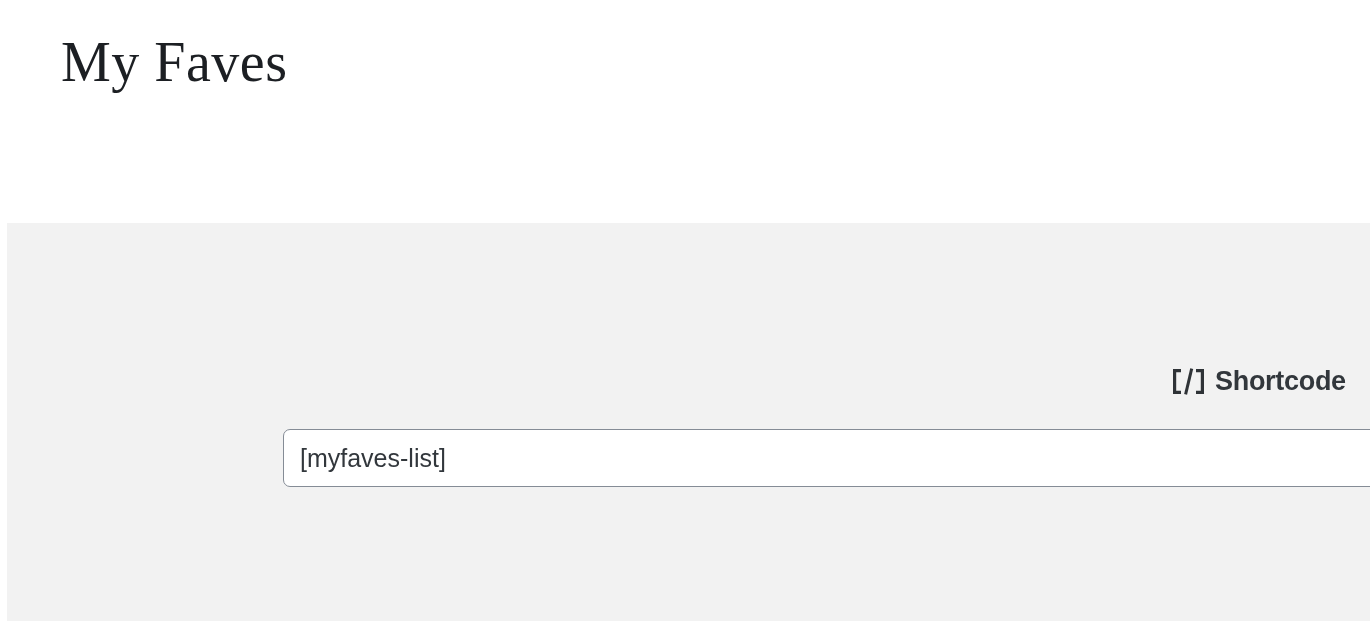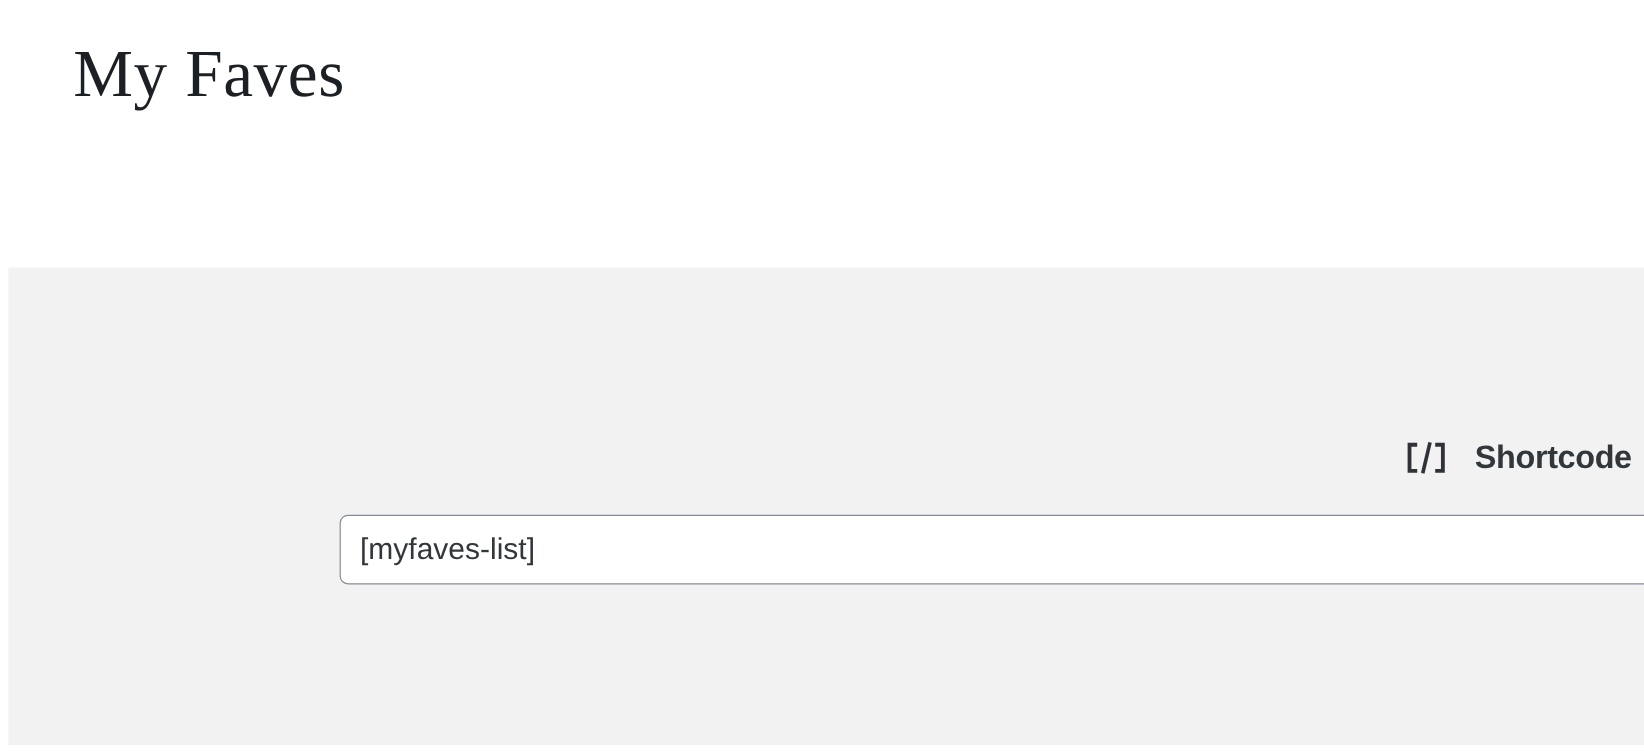--- a/index.html
+++ b/index.html
@@ -35,21 +35,21 @@
     height: 398px;
     background: #f2f2f2;
   }
   .block-label {
     position: absolute;
     left: 1163px;    
     top: 143px;      
     height: 30px;
     display: flex;
     align-items: center;
-    gap: 22px;
+    gap: 8px;
     color: #32373c;
   }
   .block-label .icon {
     display: inline-flex;
     width: 37px;
     height: 29px;
   }
   .block-label .label-text {
     font-size: 27px;
     font-weight: 700;

